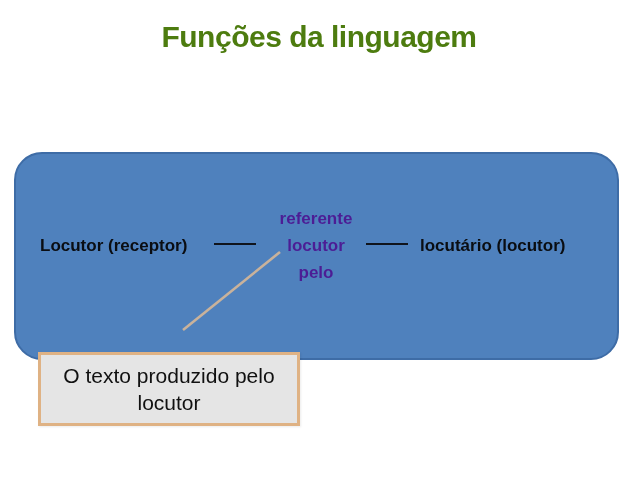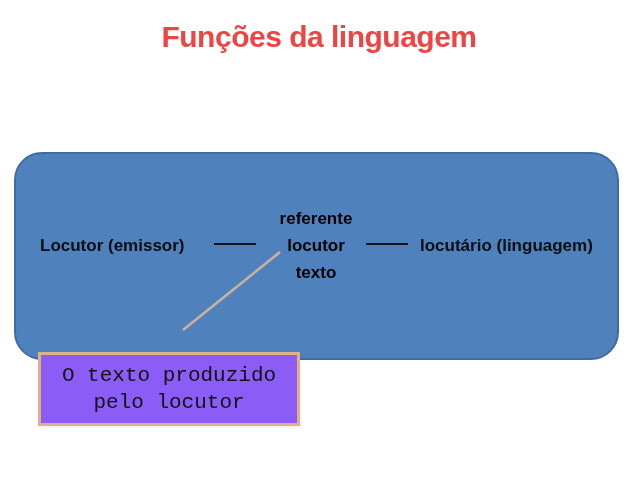--- a/index.html
+++ b/index.html
@@ -18,21 +18,21 @@
   .slide-title {
     position: absolute;
     left: 0;
     top: 20px;
     width: 100%;
     margin: 0;
     text-align: center;
     font-size: 30px;
     font-weight: bold;
     letter-spacing: -0.5px;
-    color: #ef4444;
+    color: #4d7c0f;
   }
   .comm-box {
     position: absolute;
     left: 14px;
     top: 152px;
     width: 601px;
     height: 204px;
     background: #4F81BD;
     border: 2px solid #3E6CA6;
     border-radius: 28px;
@@ -48,71 +48,70 @@
   .label-left  { left: 40px;  top: 232px; }
   .label-right { left: 420px; top: 232px; }
   .center-col {
     position: absolute;
     left: 236px;
     top: 205px;
     width: 160px;
     text-align: center;
     font-size: 17px;
     font-weight: bold;
-    color: #000000;
+    color: #4c1d95;
     line-height: 27px;
   }
   .overlay-lines {
     position: absolute;
     left: 0;
     top: 0;
     width: 638px;
     height: 479px;
     pointer-events: none;
   }
   .callout {
     position: absolute;
     left: 38px;
     top: 352px;
     width: 256px;
     height: 68px;
-    background: #8b5cf6;
+    background: #e5e5e5;
     border: 3px solid #DFB284;
     box-shadow: 1px 1px 2px rgba(0,0,0,0.08);
     display: flex;
     align-items: center;
     text-align: center;
-    font-family: Liberation Mono, monospace;
   }
   .callout-text {
     font-size: 21px;
     font-weight: normal;
     color: #111111;
     line-height: 1.3;
     padding: 0 18px;
   }
 </style>
 </head>
 <body>
 
 <div class="slide">
 
   <h1 class="slide-title">Funções da linguagem</h1>
 
   <div class="comm-box"></div>
 
-  <span class="diagram-label label-left">Locutor (emissor)</span>
+  <span class="diagram-label label-left">Locutor (receptor)</span>
 
   <div class="center-col">
     <div>referente</div>
     <div>locutor</div>
-    <div>texto</div>
+    <div>pelo</div>
   </div>
 
-  <span class="diagram-label label-right">locutário (linguagem)</span>
+  <span class="diagram-label label-right">locutário (locutor)</span>
 
   <svg class="overlay-lines" viewBox="0 0 638 479" xmlns="http://www.w3.org/2000/svg">
     <line x1="214" y1="244" x2="256" y2="244" stroke-width="1.8" stroke="#10141C"></line>
     <line x1="366" y1="244" x2="408" y2="244" stroke-width="1.8" stroke="#10141C"></line>
     <line x1="280" y1="252" x2="183" y2="330" stroke-width="2.6" stroke="#C9B29B"></line>
   </svg>
 
   <div class="callout">
     <span class="callout-text">O texto produzido pelo locutor</span>
   </div>

